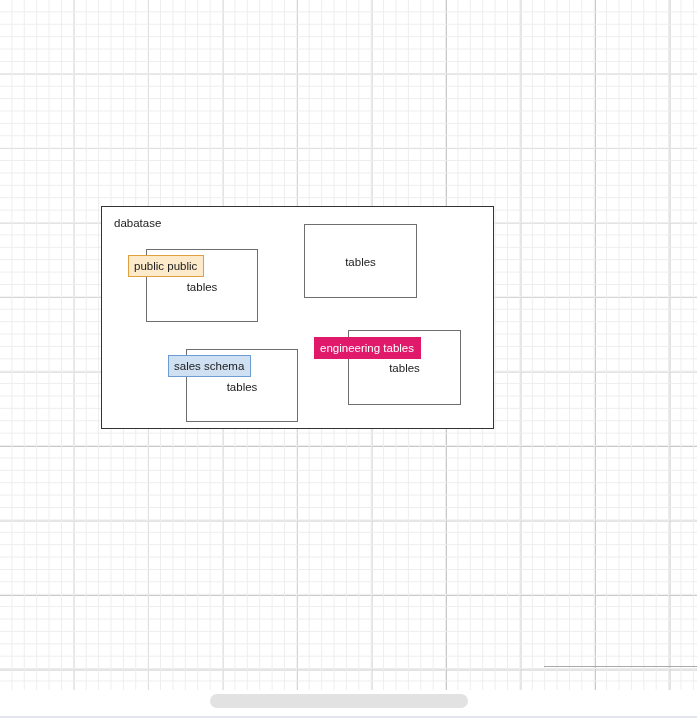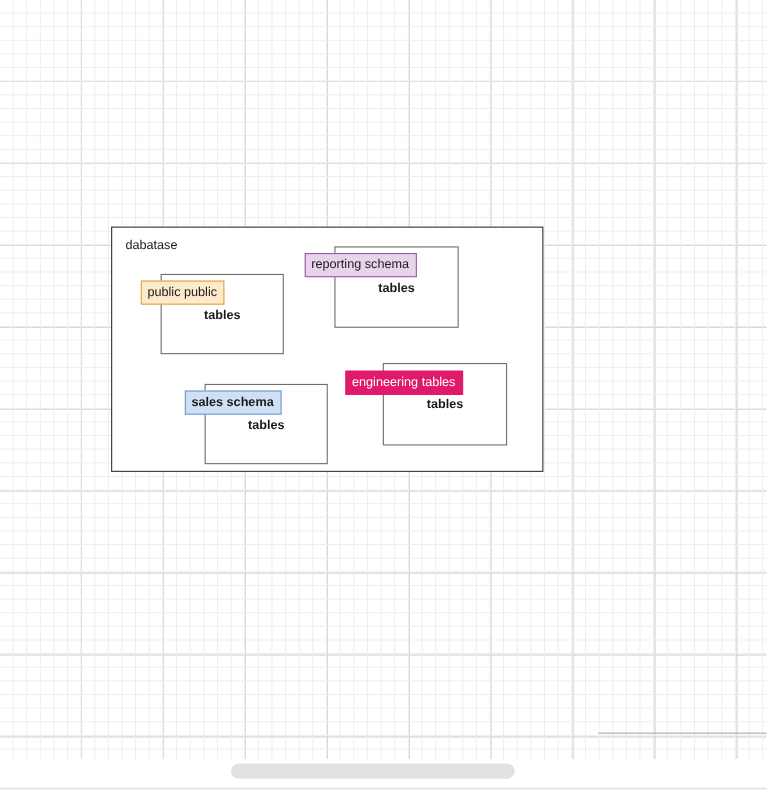--- a/index.html
+++ b/index.html
@@ -73,21 +73,20 @@
     color: #1a1a1a;
     line-height: 14px;
     white-space: nowrap;
   }
 
   .schema-box {
     position: absolute;
     background: #ffffff;
     border: 1.6px solid #6e6e6e;
     box-sizing: border-box;
-    font-weight: bold;
   }
   .schema-tables {
     position: absolute;
     left: 0;
     right: 0;
     top: 31px;
     text-align: center;
     font-size: 11.5px;
     color: #1a1a1a;
     white-space: nowrap;
@@ -112,21 +111,21 @@
 
   #box-sales    { left: 186px; top: 349px; width: 112px; height: 73px; }
   #lbl-sales    { left: 168px; top: 355px; }
 
   #box-engineering { left: 348px; top: 330px; width: 113px; height: 75px; }
   #lbl-engineering { left: 314px; top: 337px; }
 
   
   .lbl-orange  { background: #fdeacb; border: 1px solid #e0a040; color: #1a1a1a; }
   .lbl-purple  { background: #e7d4eb; border: 1px solid #9d5aa9; color: #1a1a1a; }
-  .lbl-blue    { background: #cfe0f3; border: 1px solid #6d9cd3; color: #1a1a1a; font-weight: bold; }
+  .lbl-blue    { background: #cfe0f3; border: 1px solid #6d9cd3; color: #1a1a1a; }
   .lbl-magenta { background: #e0196b; border: 1px solid #e0196b; color: #ffffff; }
 
   
   #hscrollbar {
     position: absolute;
     left: 0;
     top: 690px;
     width: 697px;
     height: 24px;
     background: #ffffff;
@@ -169,21 +168,20 @@
     </div>
 
     <div class="schema-box" id="box-public">
       <div class="schema-tables">tables</div>
     </div>
     <div class="schema-label lbl-orange" id="lbl-public">public public</div>
 
     <div class="schema-box" id="box-reporting">
       <div class="schema-tables">tables</div>
     </div>
-    <div class="schema-label lbl-purple" id="lbl-reporting">reporting schema</div>
 
     <div class="schema-box" id="box-sales">
       <div class="schema-tables">tables</div>
     </div>
     <div class="schema-label lbl-blue" id="lbl-sales">sales schema</div>
 
     <div class="schema-box" id="box-engineering">
       <div class="schema-tables">tables</div>
     </div>
     <div class="schema-label lbl-magenta" id="lbl-engineering">engineering tables</div>

